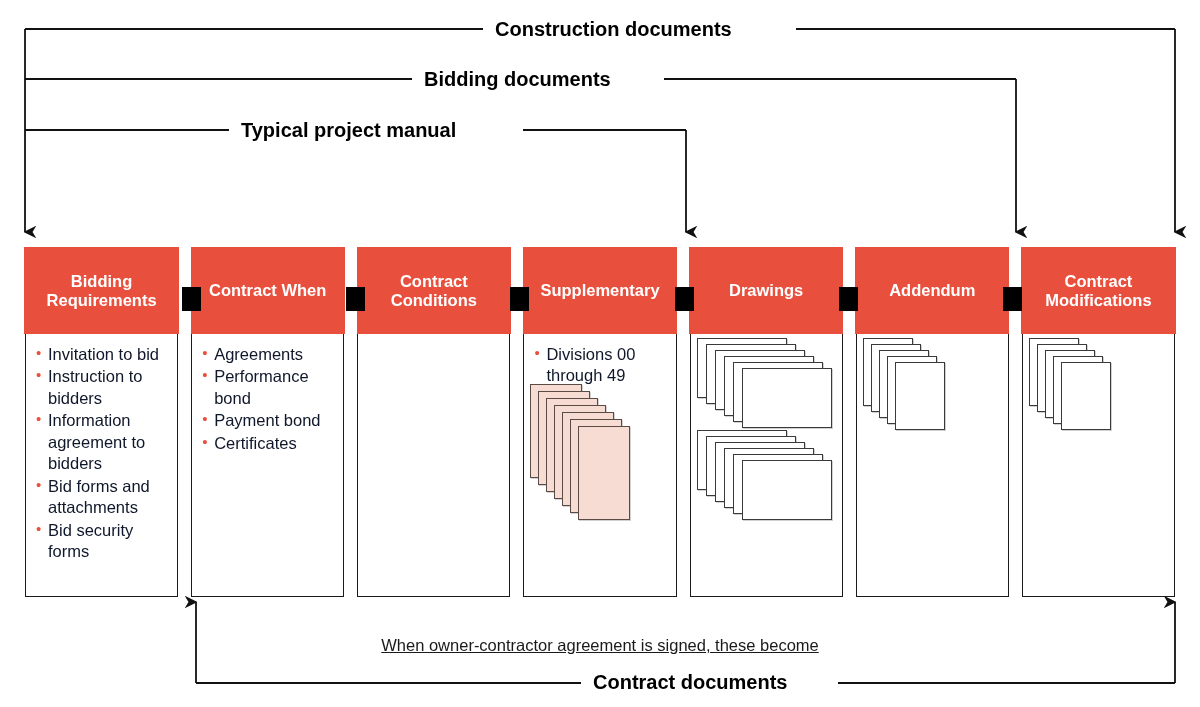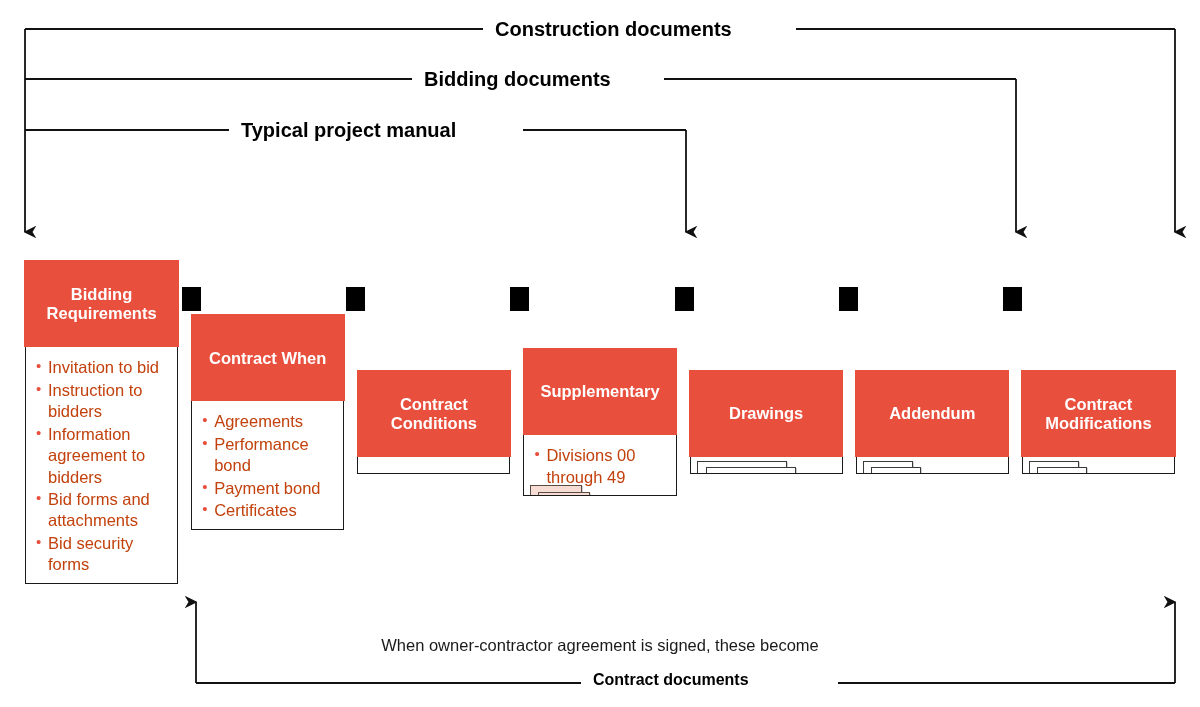--- a/index.html
+++ b/index.html
@@ -28,41 +28,41 @@
     font-weight: bold;
     color: #000000;
     white-space: nowrap;
     background: #ffffff;
     padding: 0 10px;
     line-height: 1;
   }
   #label-construction { left: 485px;  top: 19px;  font-size: 20px; }
   #label-bidding      { left: 414px;  top: 69px;  font-size: 20px; }
   #label-typical      { left: 231px;  top: 120px; font-size: 20px; }
-  #label-contractdocs { left: 583px;  top: 672px; font-size: 16px; }
+  #label-contractdocs { left: 583px;  top: 672px; font-size: 20px; }
 
   #note-owner {
     position: absolute;
     left: 0; right: 0;
     top: 636px;
     text-align: center;
     font-size: 16.5px;
     color: #1a1a1a;
+    text-decoration: underline;
   }
 
   
   #columns {
     position: absolute;
     left: 25px;
     top: 247px;
     width: 1150px;
     height: 350px;
     display: flex;
     gap: 13px;
-    align-items: center;
   }
   .column {
     flex: 1 1 0;
     display: flex;
     flex-direction: column;
     background: #ffffff;
     border: 1.6px solid #1a1a1a;
     border-top: none;
     position: relative;
     min-width: 0;
@@ -92,21 +92,21 @@
   ul.items {
     list-style: none;
     margin: 0; padding: 0;
   }
   ul.items li {
     position: relative;
     padding-left: 13px;
     margin-bottom: 1px;
     font-size: 16.5px;
     line-height: 1.3;
-    color: #c2410c;
+    color: #0f172a;
   }
   ul.items li::before {
     content: "\2022";
     position: absolute;
     left: 1px; top: -1px;
     color: #e94f3d;
     font-size: 15px;
   }
 
   

